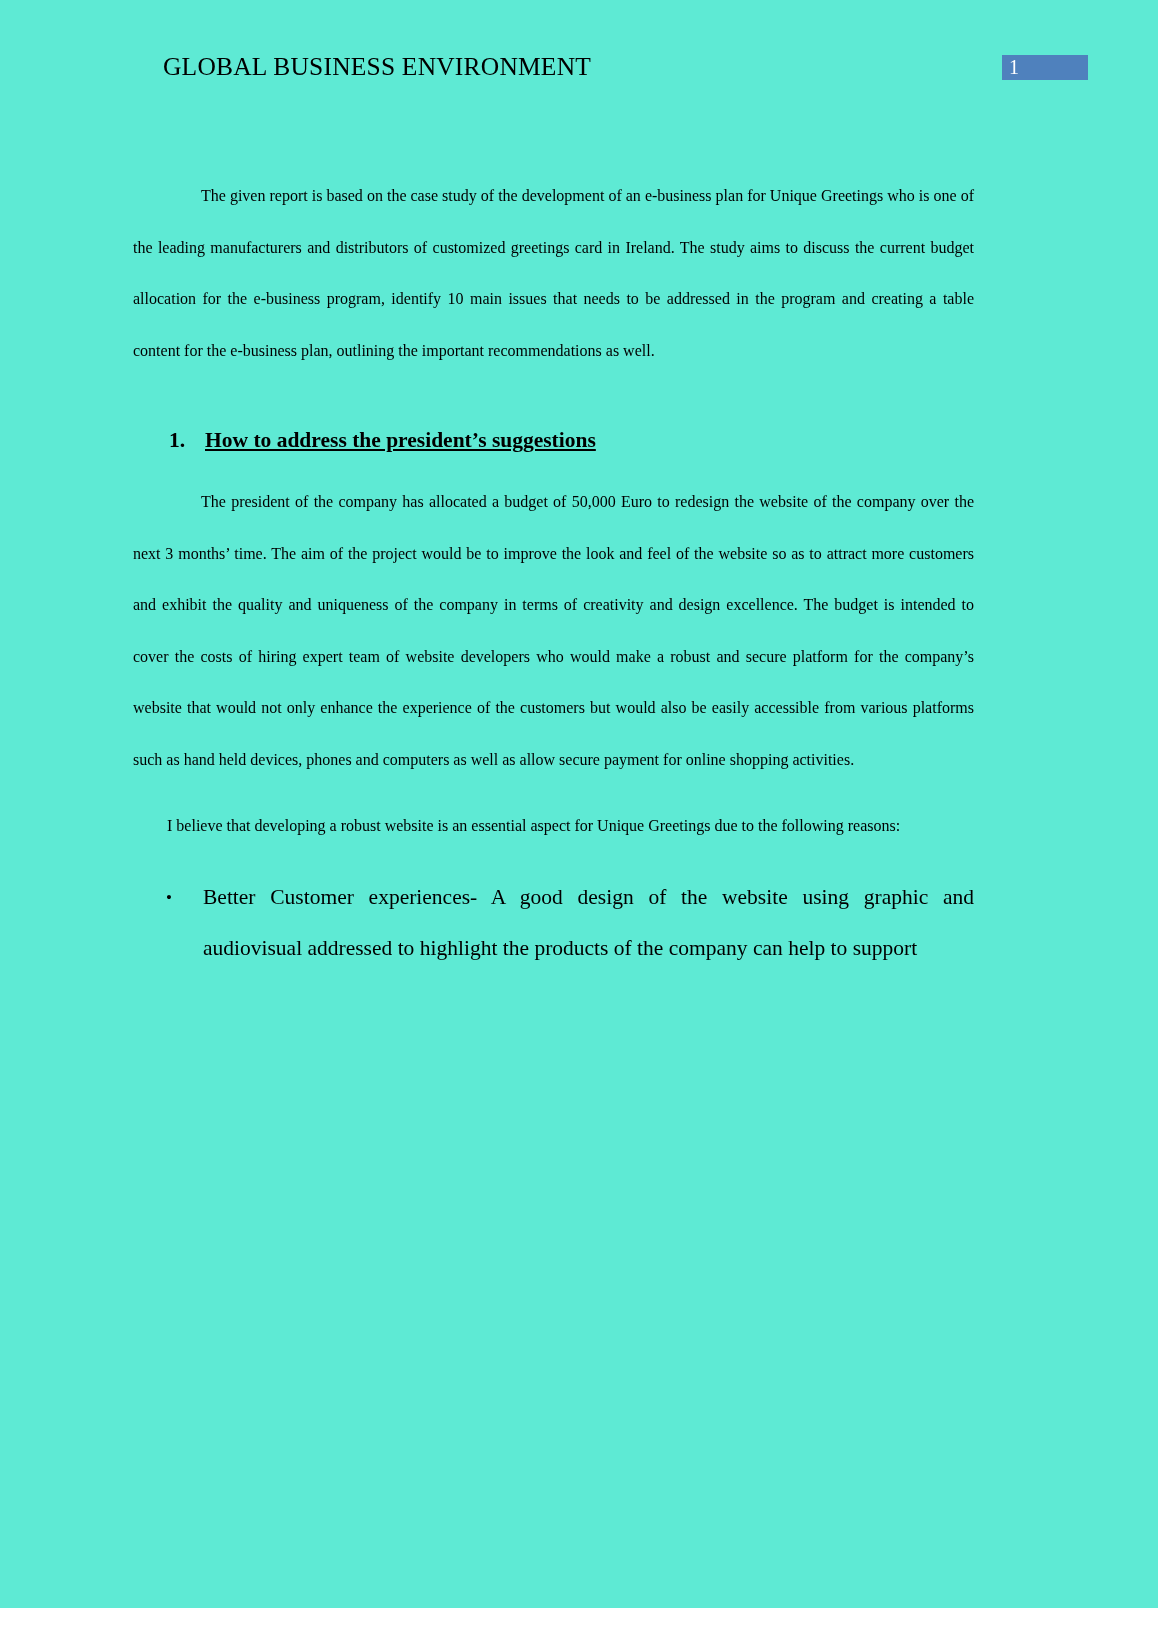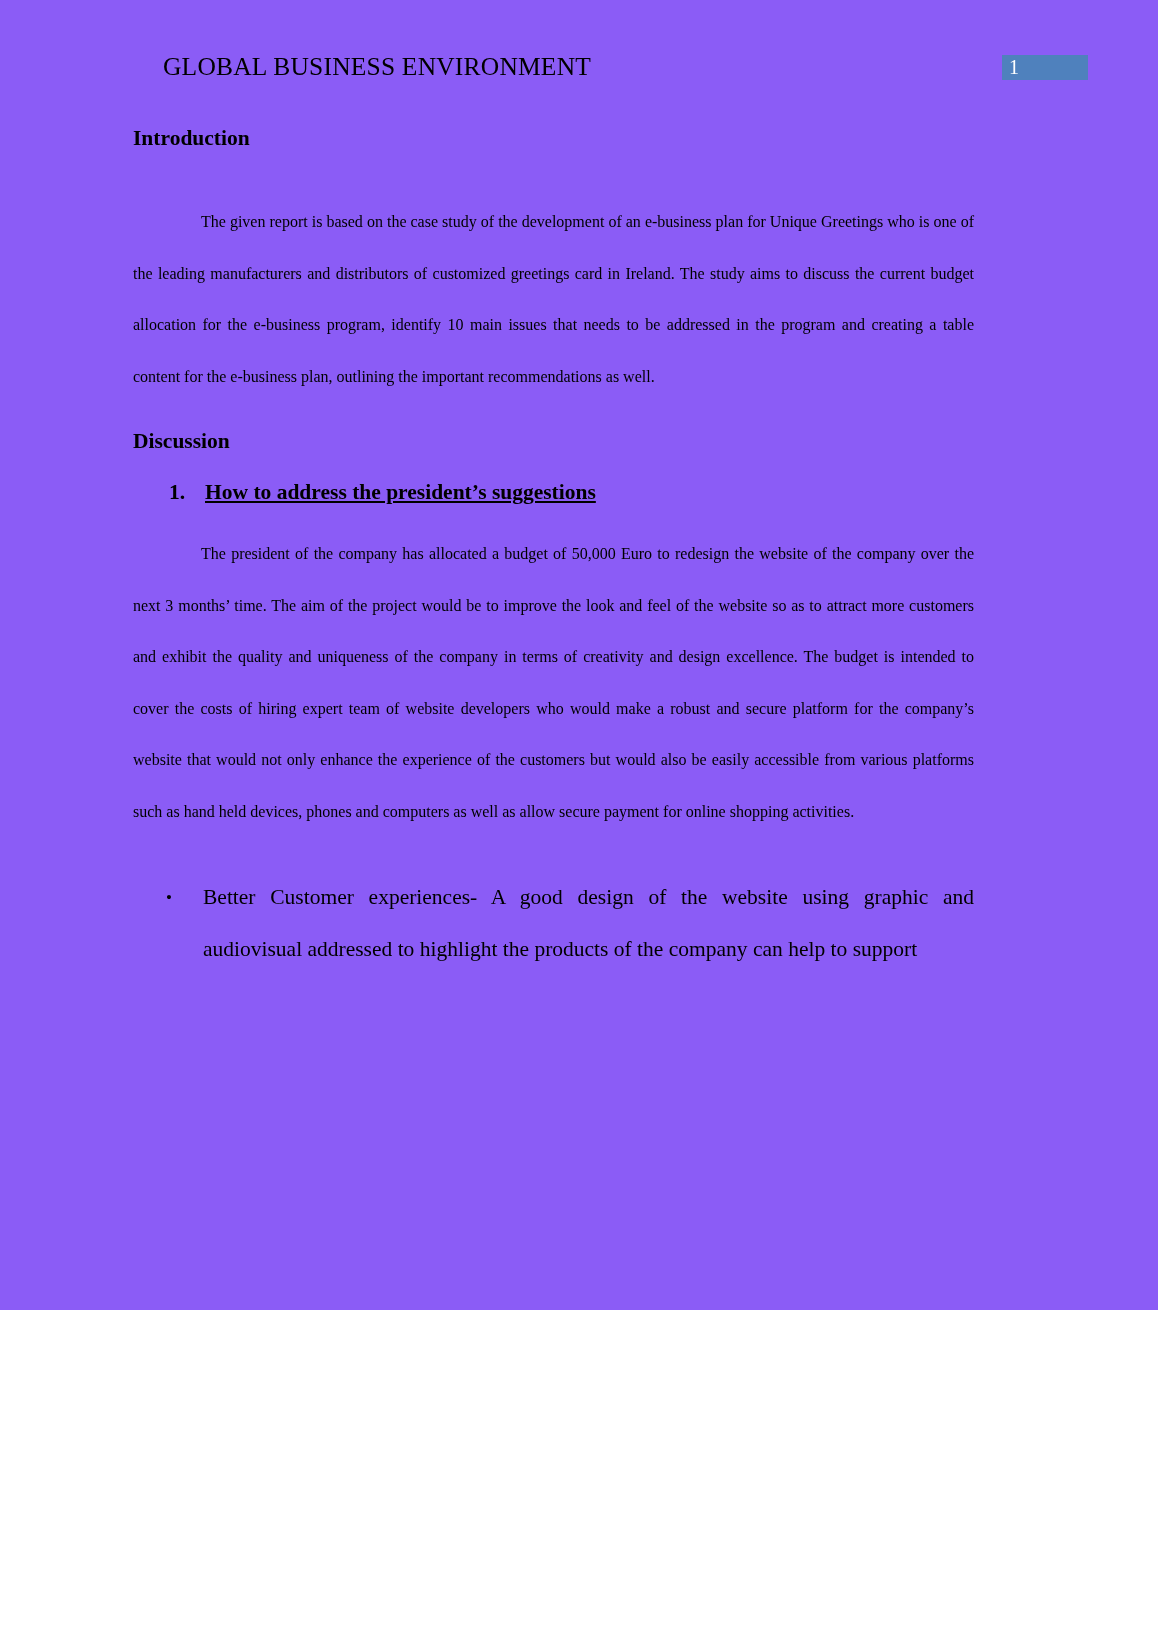--- a/index.html
+++ b/index.html
@@ -3,22 +3,22 @@
 <meta charset="utf-8">
 <style>
   html, body {
     margin: 0;
     padding: 0;
     background: #ffffff;
   }
   .page {
     position: relative;
     width: 1158px;
-    height: 1310px;
-    background: #8b5cf6;
+    height: 1608px;
+    background: #5eead4;
     font-family: "Liberation Serif", "DejaVu Serif", serif;
     color: #000000;
     overflow: hidden;
     box-sizing: border-box;
   }
 
   
   .doc-header {
     position: absolute;
     top: 52px;
@@ -128,43 +128,42 @@
 
   <div class="doc-header">
     <div class="header-title">GLOBAL BUSINESS ENVIRONMENT</div>
     <div class="page-number-badge">
       <span>1</span>
     </div>
   </div>
 
   <div class="doc-body">
 
-    <h2 class="heading">Introduction</h2>
 
     <div class="sp-intro-gap"></div>
 
     <p class="body-par indent-large">The given report is based on the case study of the development of an e-business plan for Unique Greetings who is one of the leading manufacturers and distributors of customized greetings card in Ireland. The study aims to discuss the current budget allocation for the e-business program, identify 10 main issues that needs to be addressed in the program and creating a table content for the e-business plan, outlining the important recommendations as well.</p>
 
     <div class="sp-after-par1"></div>
 
-    <h2 class="heading">Discussion</h2>
 
     <div class="sp-after-discussion"></div>
 
     <div class="num-item">
       <span class="num-marker">1.</span>
       <span class="num-text">How to address the president’s suggestions</span>
     </div>
 
     <div class="sp-after-numlist"></div>
 
     <p class="body-par indent-large">The president of the company has allocated a budget of 50,000 Euro to redesign the website of the company over the next 3 months’ time. The aim of the project would be to improve the look and feel of the website so as to attract more customers and exhibit the quality and uniqueness of the company in terms of creativity and design excellence. The budget is intended to cover the costs of hiring expert team of website developers who would make a robust and secure platform for the company’s website that would not only enhance the experience of the customers but would also be easily accessible from various platforms such as hand held devices, phones and computers as well as allow secure payment for online shopping activities.</p>
 
     <div class="sp-after-par2"></div>
 
+    <p class="body-par indent-small">I believe that developing a robust website is an essential aspect for Unique Greetings due to the following reasons:</p>
 
     <div class="sp-before-bullet"></div>
 
     <div class="bullet-item">
       <span class="bullet-marker">•</span>
       <span class="bullet-text"><span class="lead-in">Better Customer experiences</span><span>- A good design of the website using graphic and audiovisual addressed to highlight the products of the company can help to support</span></span>
     </div>
 
   </div>
 </div>

